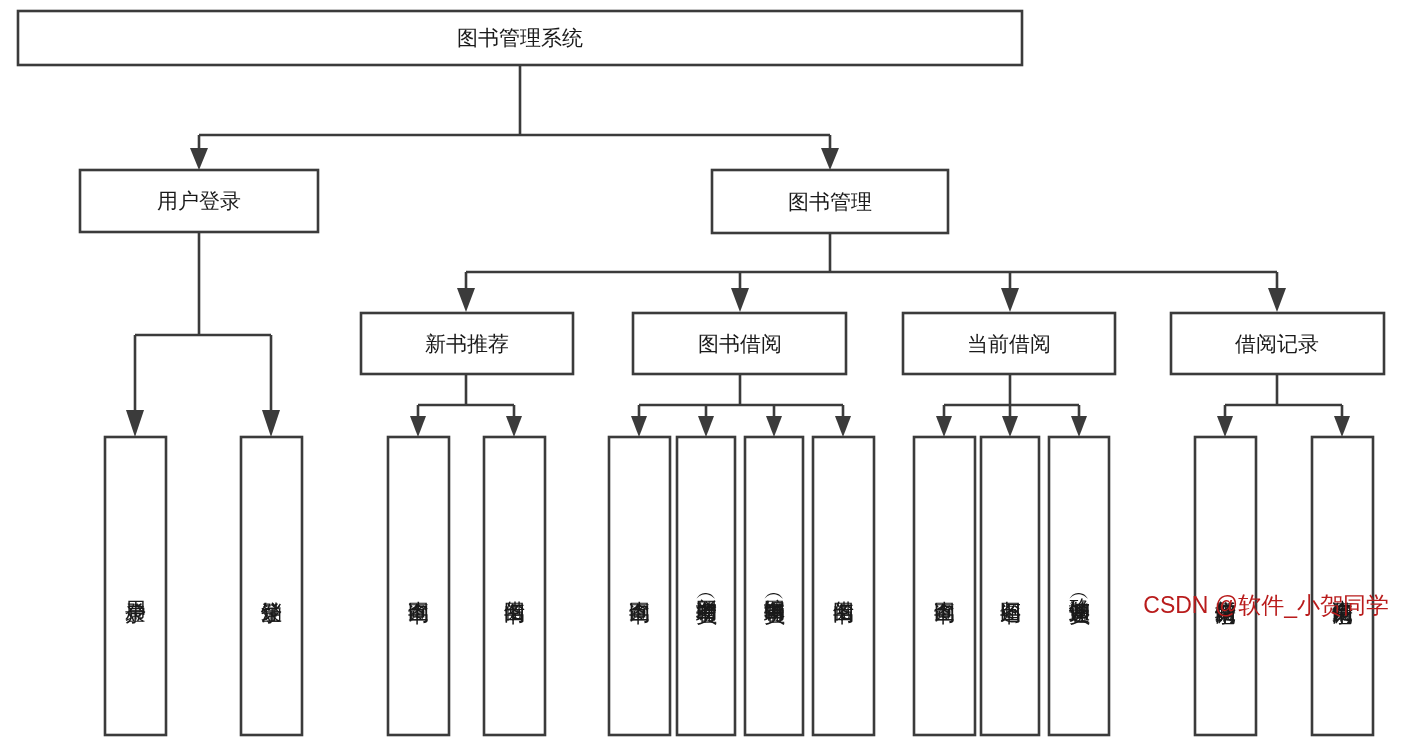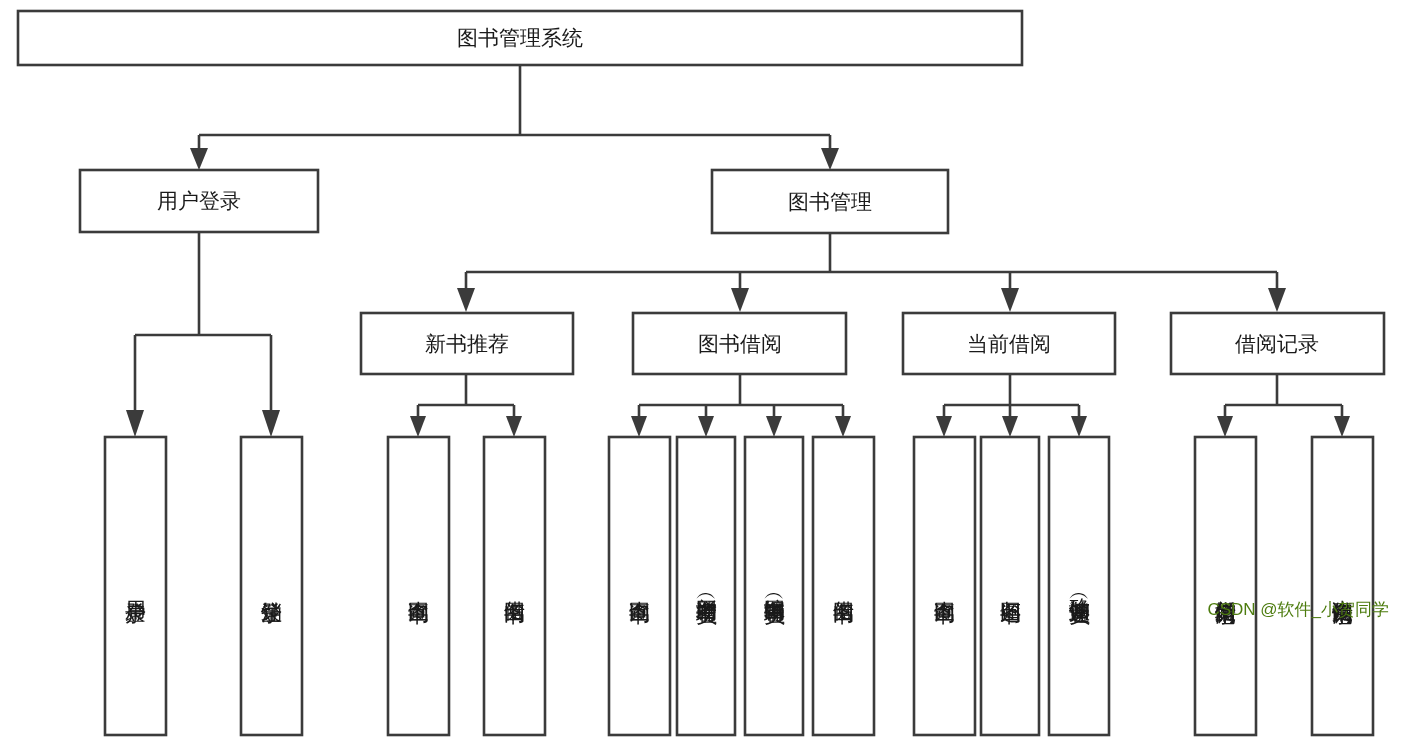--- a/index.html
+++ b/index.html
@@ -55,22 +55,22 @@
     writing-mode: vertical-rl;
     text-orientation: upright;
     text-anchor: middle;
     letter-spacing: 1px;
   }
   .watermark {
     position: absolute;
     right: 16px;
     bottom: 4px;
     font-family: "Liberation Sans", "DejaVu Sans", sans-serif;
-    font-size: 17px;
-    color: #4d7c0f;
+    font-size: 23px;
+    color: #b91c1c;
     white-space: nowrap;
     pointer-events: none;
     user-select: none;
     margin-left: 8px;
   }
 </style>
 </head>
 <body>
 
 <div id="diagram-root">

